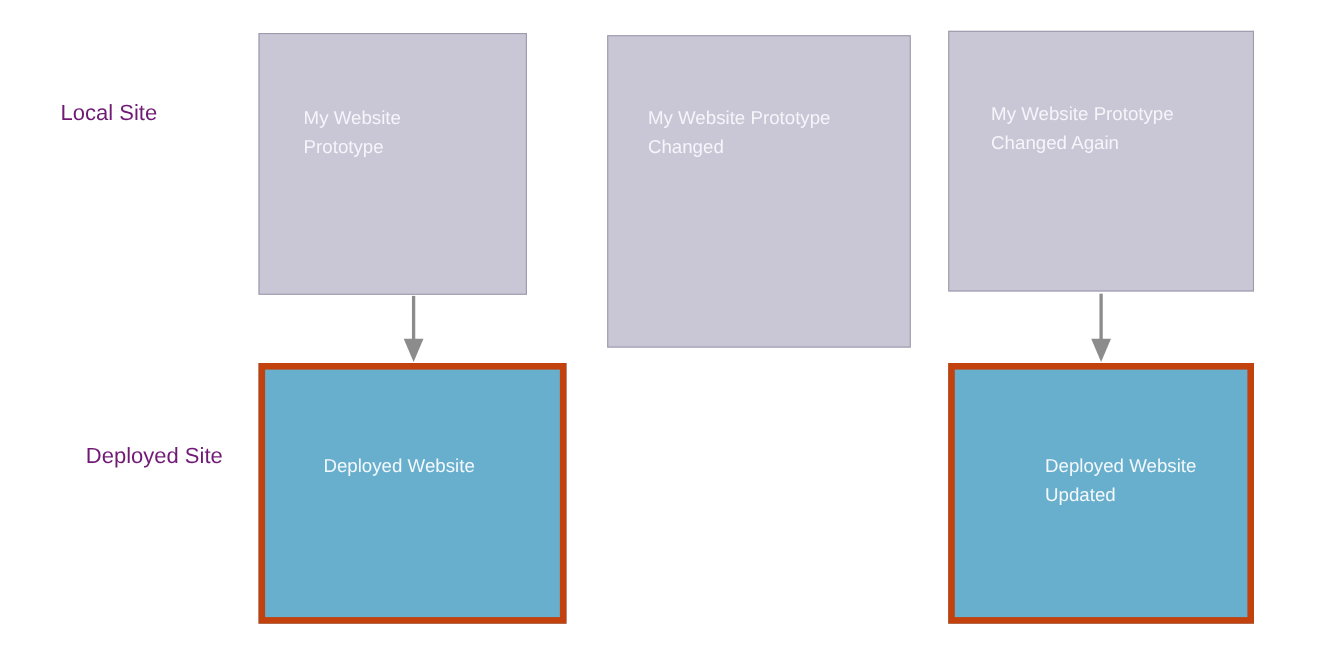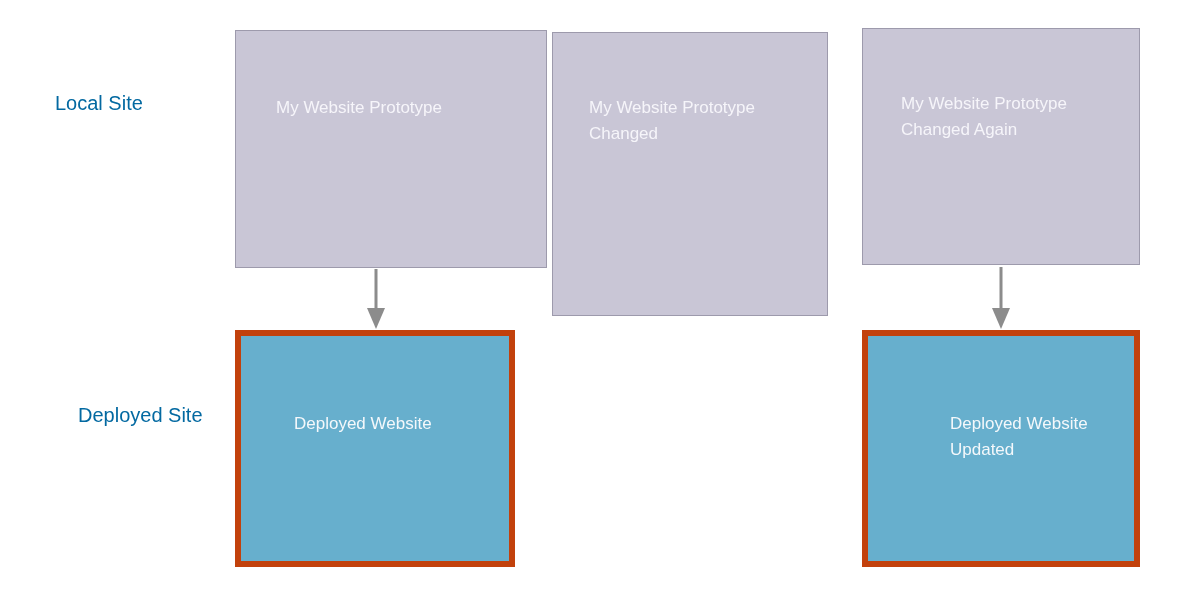--- a/index.html
+++ b/index.html
@@ -11,21 +11,21 @@
   .canvas {
     position: relative;
     width: 1200px;
     height: 602px;
     background: #ffffff;
     overflow: hidden;
   }
   .row-label {
     position: absolute;
     font-size: 20px;
-    color: #0369a1;
+    color: #701a75;
     white-space: nowrap;
   }
   .box {
     position: absolute;
     box-sizing: border-box;
     font-size: 17px;
     line-height: 26px;
   }
   .box.local {
     background: #c9c6d6;
@@ -60,21 +60,21 @@
     width: 0;
     height: 0;
     border-left: 9px solid transparent;
     border-right: 9px solid transparent;
     border-top: 21px solid #8c8c8c;
   }
   
   #label-local     { left: 55px;  top: 92px;  }
   #label-deployed  { left: 57px;  top: 404px; margin-left: 21px; }
 
-  #box-local-1 { left: 235px; top: 30px; width: 312px; height: 238px; padding: 64px 40px 0 40px; }
+  #box-local-1 { left: 235px; top: 30px; width: 244px; height: 238px; padding: 64px 40px 0 40px; }
   #box-local-2 { left: 552px; top: 32px; width: 276px; height: 284px; padding: 62px 38px 0 36px; }
   #box-local-3 { left: 862px; top: 28px; width: 278px; height: 237px; padding: 62px 40px 0 38px; }
 
   #box-deployed-1 { left: 235px; top: 330px; width: 280px; height: 237px; padding: 75px 40px 0 53px; }
   #box-deployed-2 { left: 862px; top: 330px; width: 278px; height: 237px; padding: 75px 40px 0 82px; }
 
   #arrow-1 { left: 366px; top: 269px; height: 60px; }
   #arrow-1 .shaft { height: 40px; }
   #arrow-2 { left: 991px; top: 267px; height: 62px; }
   #arrow-2 .shaft { height: 42px; }

